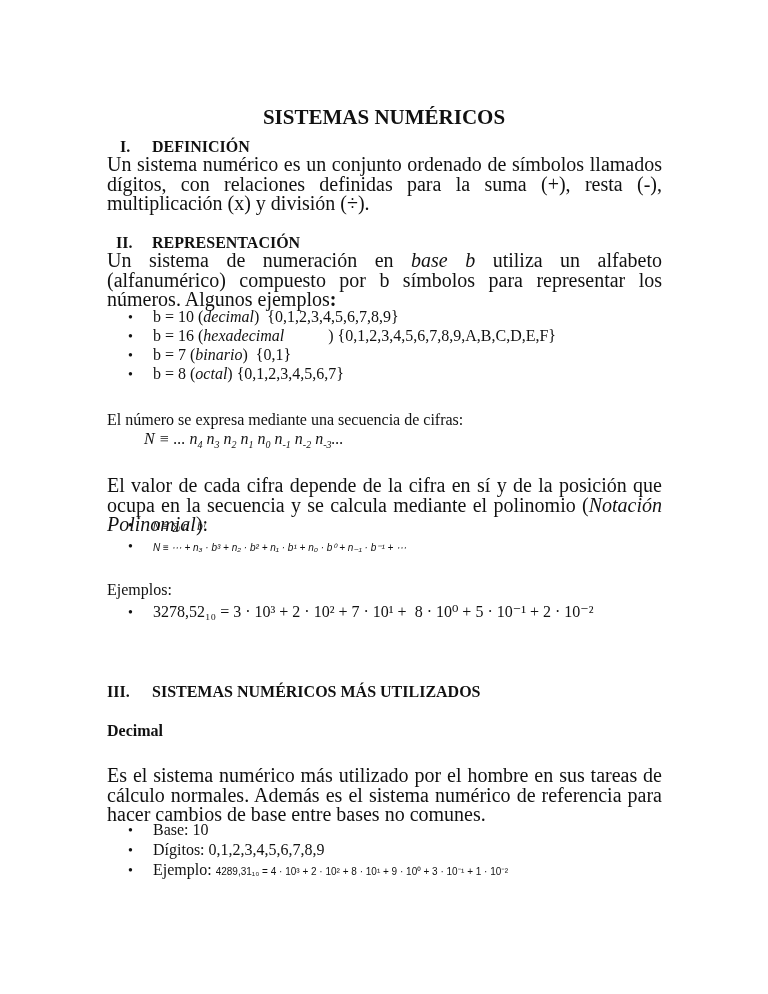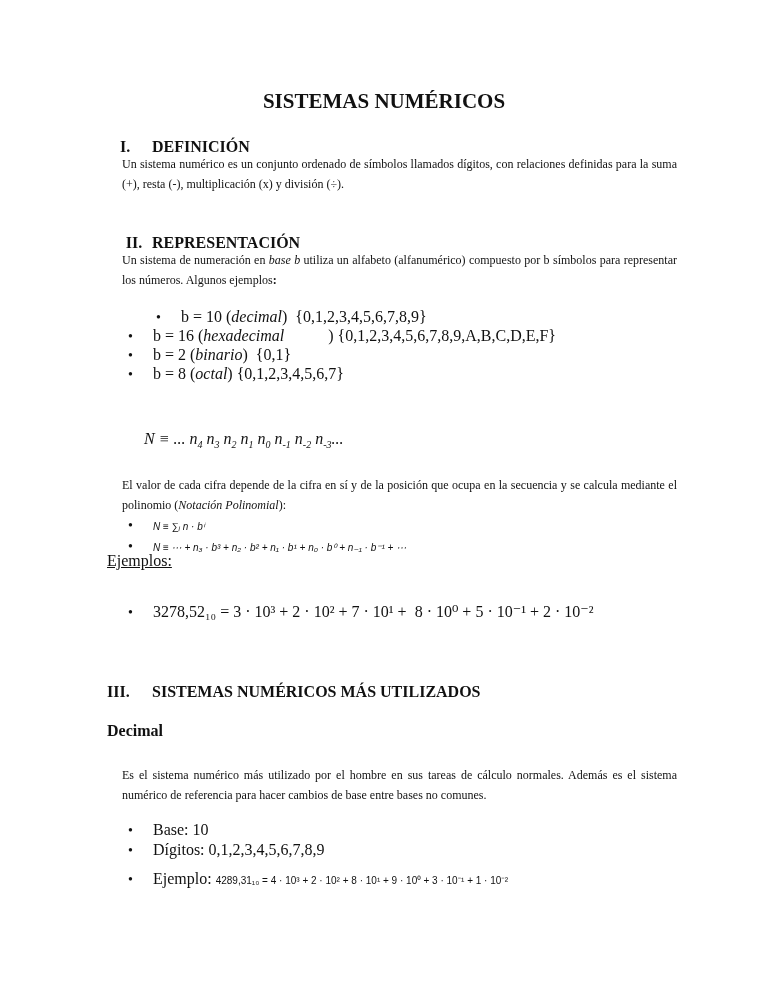--- a/index.html
+++ b/index.html
@@ -1,92 +1,93 @@
 <!DOCTYPE html>
 <html><head>
 <meta charset="utf-8">
 <style>
   html, body { margin: 0; padding: 0; background: #ffffff; }
   body { width: 768px; height: 994px; position: relative; overflow: hidden;
          font-family: "Liberation Serif", "DejaVu Serif", serif; color: #111111; }
   .page { position: absolute; left: 0; top: 0; width: 768px; height: 994px; background: #fff; }
   .abs { position: absolute; white-space: nowrap; font-size: 16px; line-height: 19px; }
-  .title { position: absolute; left: 0; width: 768px; top: 89px; text-align: center;
+  .title { position: absolute; left: 0; width: 768px; top: 105px; text-align: center;
            font-weight: bold; font-size: 21px; line-height: 24px; }
   .heading { font-weight: bold; }
   .heading .num { display: inline-block; width: 45px; }
-  .para { position: absolute; left: 122px; width: 555px; font-size: 12px; line-height: 19.5px;
+  .para { position: absolute; left: 107px; width: 555px; font-size: 20px; line-height: 19.5px;
           text-align: justify; }
   .bullet { position: absolute; left: 128px; font-size: 16px; line-height: 19px; white-space: nowrap; }
   .bullet .dot { display: inline-block; width: 25px; font-size: 14px; }
   .math { font-family: Liberation Sans, sans-serif; font-size: 10px; }
   .mi { font-style: italic; }
   sub, sup { font-size: 10px; line-height: 0; }
 </style>
 </head>
 <body>
 
 <div class="page">
 
   <div class="title">SISTEMAS NUMÉRICOS</div>
 
   <div class="abs heading" style="left:120px; top:137px;">
     <span class="num" style="width:32px;">I.</span><span>DEFINICIÓN</span>
   </div>
   <div class="para" style="top:155px;">Un sistema numérico es un conjunto ordenado de símbolos llamados dígitos, con relaciones definidas para la suma (+), resta (-), multiplicación (x) y división (÷).</div>
 
   <div class="abs heading" style="left:116px; top:233px;">
-    <span class="num" style="width:36px;text-align:center;">II.</span><span>REPRESENTACIÓN</span>
+    <span class="num" style="width:36px;">II.</span><span>REPRESENTACIÓN</span>
   </div>
   <div class="para" style="top:251px;">
     <span>Un sistema de numeración en </span><i>base b</i><span> utiliza un alfabeto (alfanumérico) compuesto por b símbolos para representar los números. Algunos ejemplos</span><b>:</b>
   </div>
 
-  <div class="bullet" style="top:307px;margin-left:28px;">
+  <div class="bullet" style="top:307px;">
     <span class="dot">•</span><span>b = 10 (</span><i>decimal</i><span style="white-space:pre;">)  {0,1,2,3,4,5,6,7,8,9}</span>
   </div>
   <div class="bullet" style="top:326px;">
     <span class="dot">•</span><span>b = 16 (</span><i>hexadecimal</i><span style="white-space:pre;margin-left:44px;">) {0,1,2,3,4,5,6,7,8,9,A,B,C,D,E,F}</span>
   </div>
   <div class="bullet" style="top:345px;">
-    <span class="dot">•</span><span>b = 2 (</span><i>binario</i><span style="white-space:pre;">)  {0,1}</span>
+    <span class="dot">•</span><span>b = 7 (</span><i>binario</i><span style="white-space:pre;">)  {0,1}</span>
   </div>
   <div class="bullet" style="top:364px;">
     <span class="dot">•</span><span>b = 8 (</span><i>octal</i><span style="white-space:pre;">) {0,1,2,3,4,5,6,7}</span>
   </div>
 
+  <div class="abs" style="left:107px; top:410px;">El número se expresa mediante una secuencia de cifras:</div>
   <div class="abs" style="left:144px; top:429px;font-style:italic;">
     <span style="white-space:pre;">N ≡ ... </span><span>n</span><sub>4</sub> <span>n</span><sub>3</sub> <span>n</span><sub>2</sub> <span>n</span><sub>1</sub> <span>n</span><sub>0</sub> <span>n</span><sub>-1</sub> <span>n</span><sub>-2</sub> <span>n</span><sub>-3</sub><span>...</span>
   </div>
 
   <div class="para" style="top:476px;">
     <span>El valor de cada cifra depende de la cifra en sí y de la posición que ocupa en la secuencia y se calcula mediante el polinomio (</span><i>Notación Polinomial</i><span>):</span>
   </div>
   <div class="bullet" style="top:515px;">
     <span class="dot">•</span><span class="math mi">N ≡ ∑ᵢ n · bⁱ</span>
   </div>
   <div class="bullet" style="top:536px;">
     <span class="dot">•</span><span class="math mi">N ≡ ⋯ + n₃ · b³ + n₂ · b² + n₁ · b¹ + n₀ · b⁰ + n₋₁ · b⁻¹ + ⋯</span>
   </div>
 
-  <div class="abs" style="left:107px; top:551px;text-decoration:underline;">Ejemplos:</div>
+  <div class="abs" style="left:107px; top:580px;">Ejemplos:</div>
   <div class="bullet" style="top:602px;">
     <span class="dot">•</span><span style="white-space:pre;">3278,52₁₀ = 3 · 10³ + 2 · 10² + 7 · 10¹ +  8 · 10⁰ + 5 · 10⁻¹ + 2 · 10⁻²</span>
   </div>
 
   <div class="abs heading" style="left:107px; top:682px;">
     <span class="num">III.</span><span>SISTEMAS NUMÉRICOS MÁS UTILIZADOS</span>
   </div>
 
   <div class="abs heading" style="left:107px; top:721px;">Decimal</div>
   <div class="para" style="top:740px;margin-top:26px;">Es el sistema numérico más utilizado por el hombre en sus tareas de cálculo normales. Además es el sistema numérico de referencia para hacer cambios de base entre bases no comunes.</div>
 
   <div class="bullet" style="top:820px;">
     <span class="dot">•</span><span style="white-space:pre;">Base: </span><span>10</span>
   </div>
   <div class="bullet" style="top:840px;">
     <span class="dot">•</span><span style="white-space:pre;">Dígitos: </span><span>0,1,2,3,4,5,6,7,8,9</span>
   </div>
-  <div class="bullet" style="top:860px;margin-top:9px;">
+  <div class="bullet" style="top:860px;">
     <span class="dot">•</span><span style="white-space:pre;">Ejemplo: </span><span class="math">4289,31₁₀ = 4 · 10³ + 2 · 10² + 8 · 10¹ + 9 · 10⁰ + 3 · 10⁻¹ + 1 · 10⁻²</span>
   </div>
 
 </div>
 
 </body></html>

